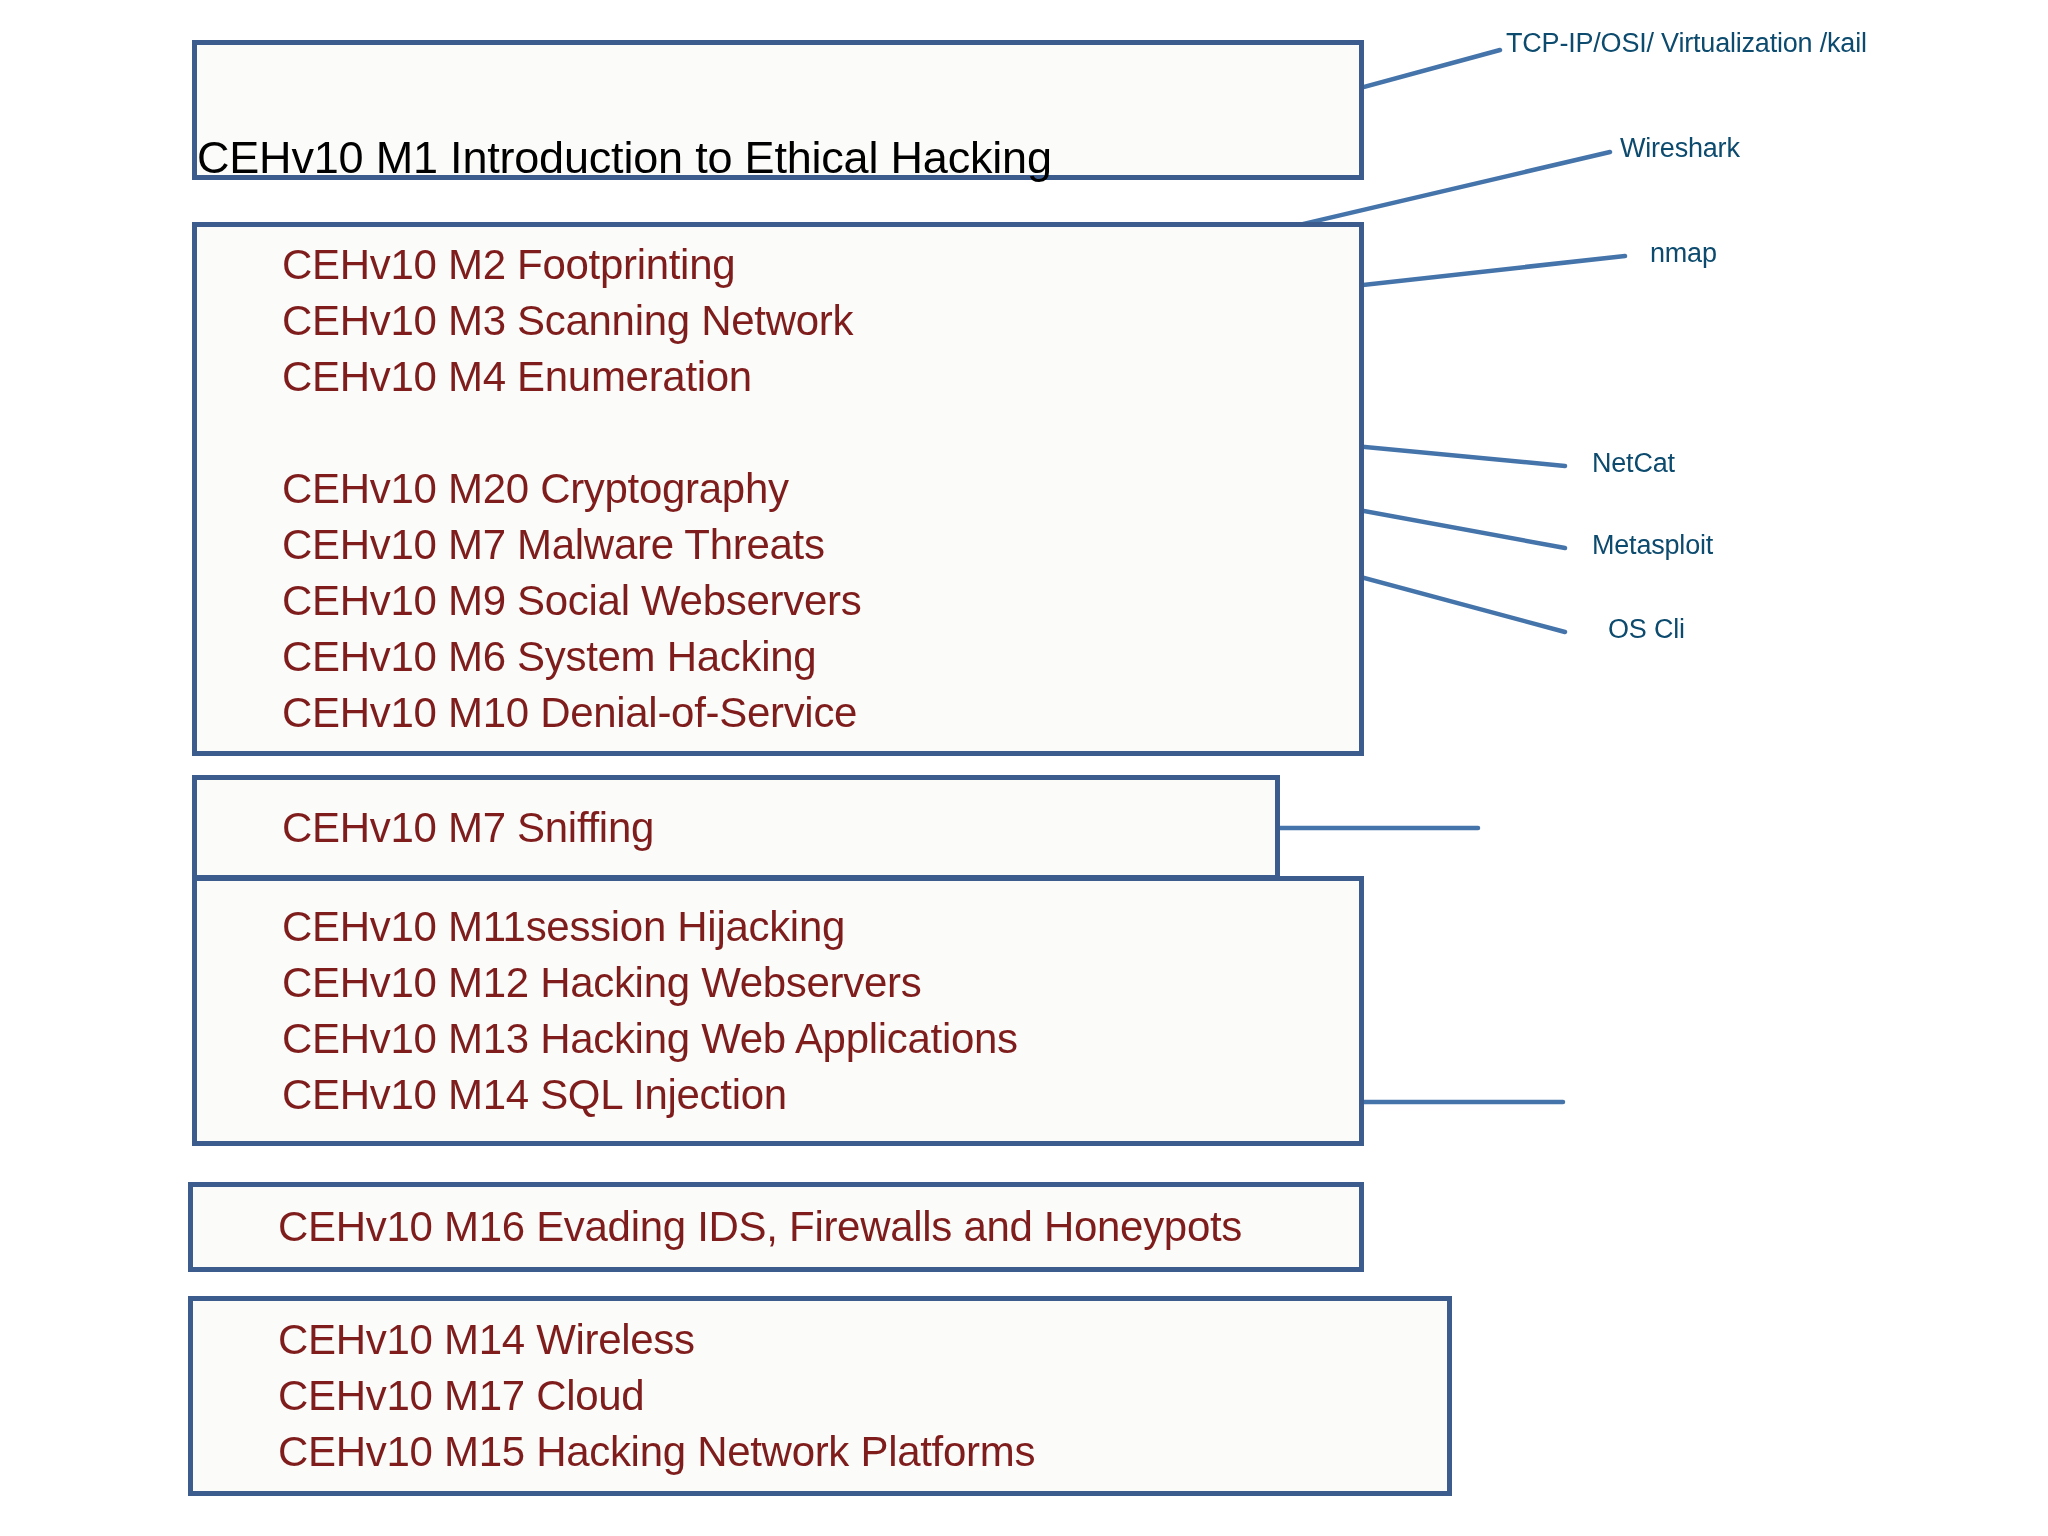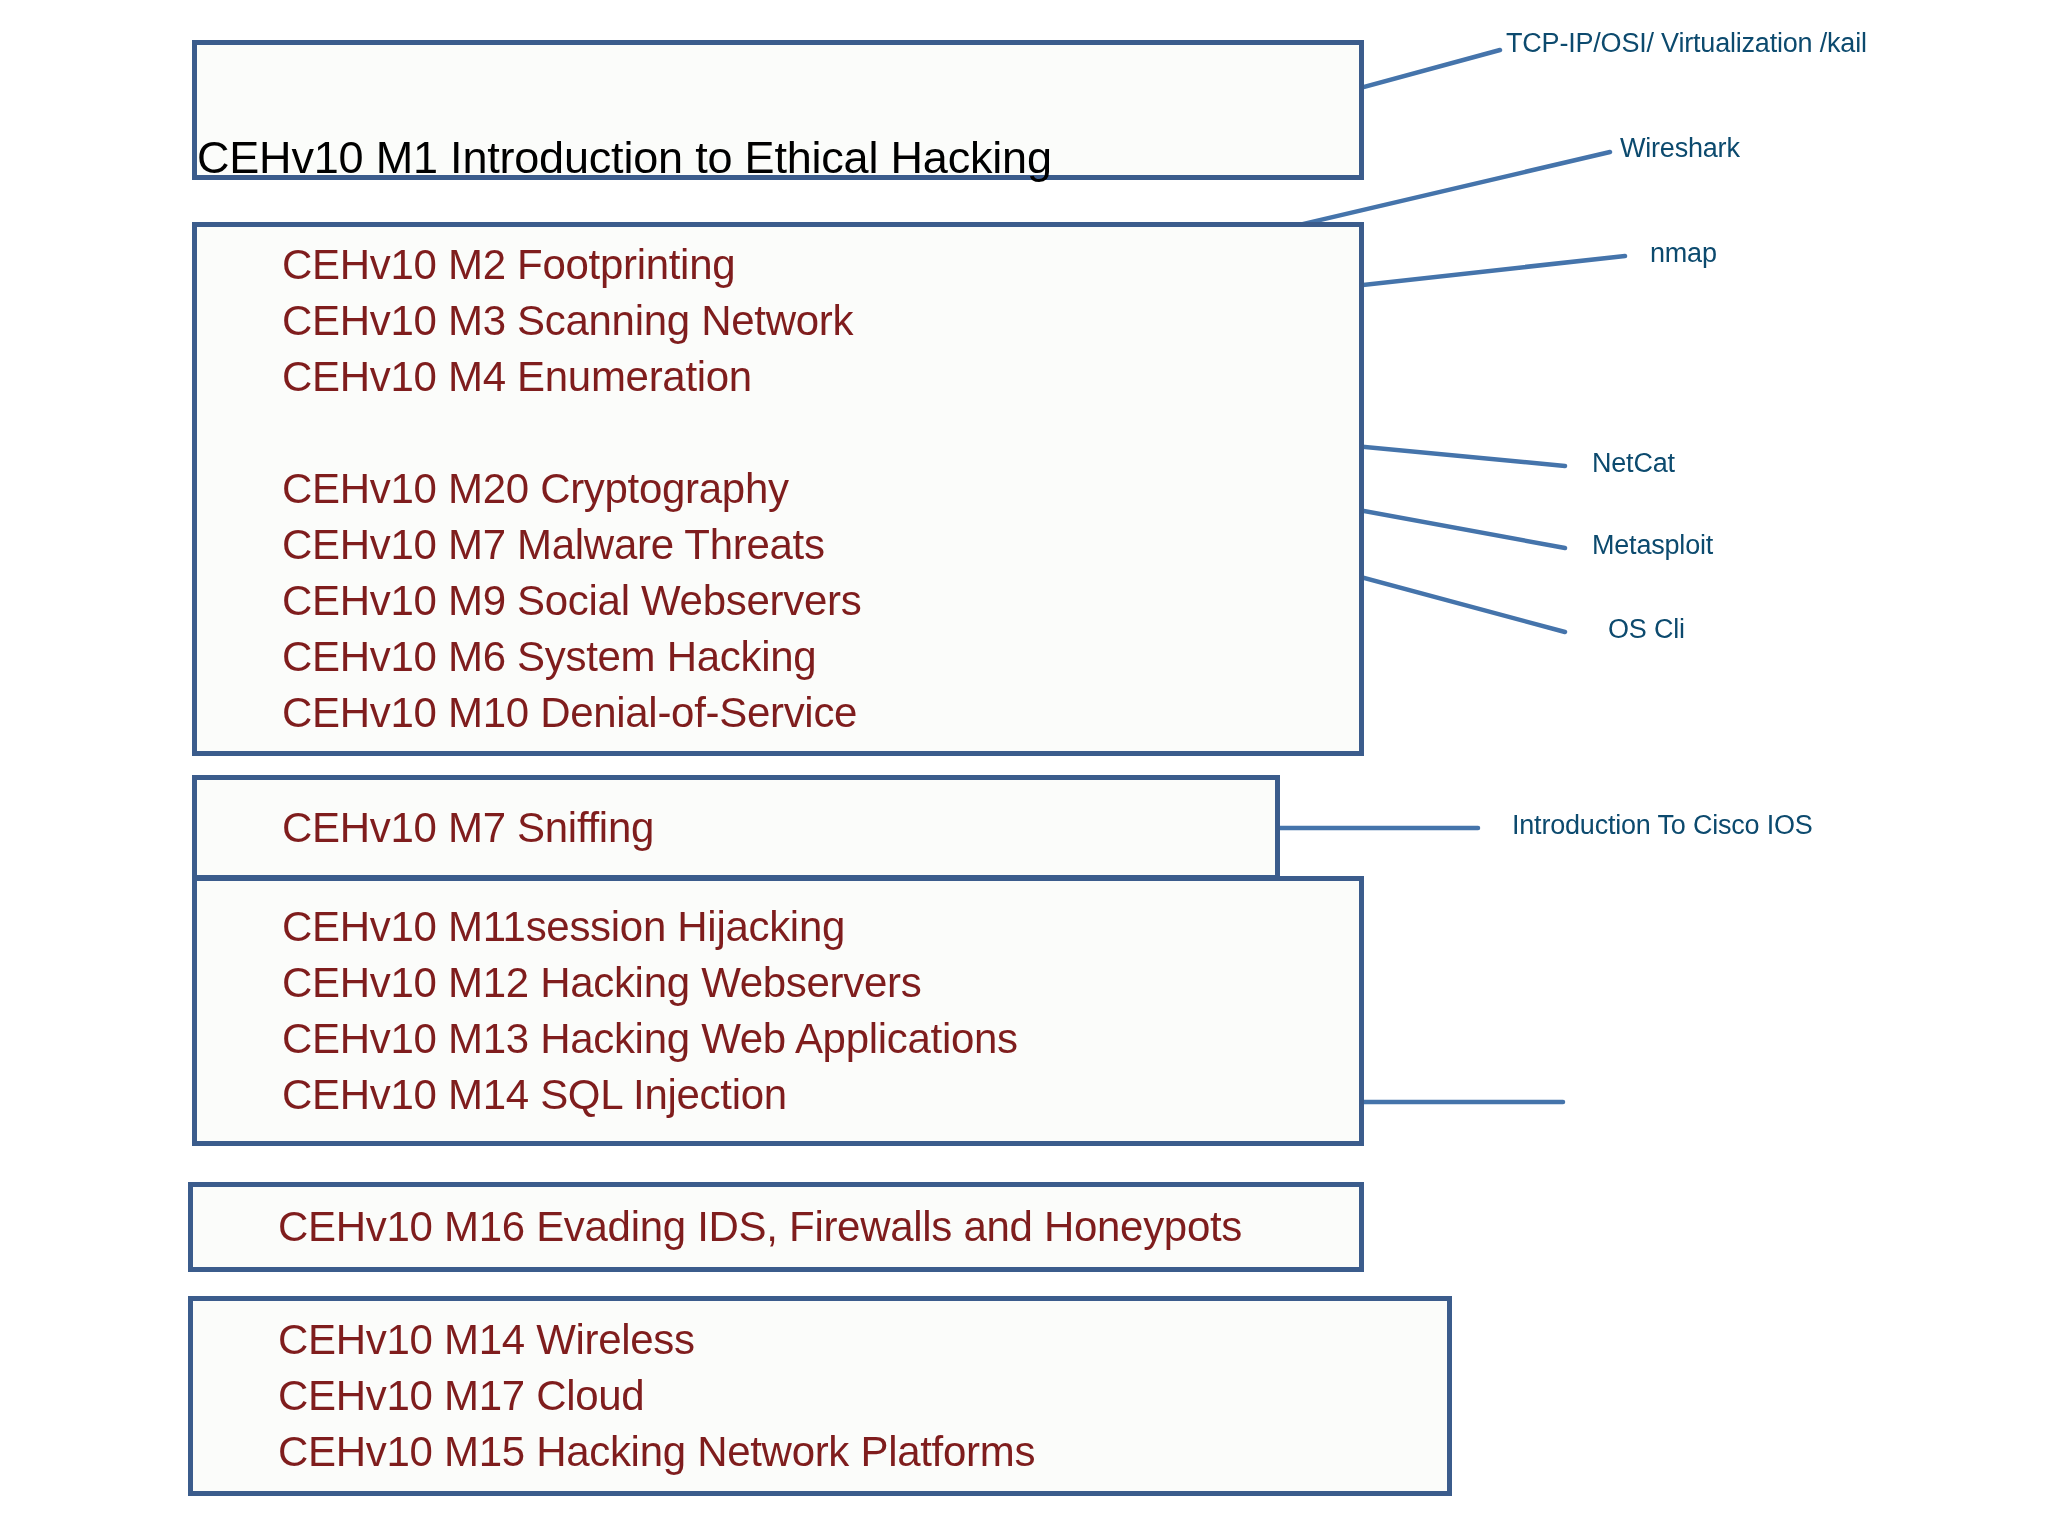--- a/index.html
+++ b/index.html
@@ -192,16 +192,15 @@
   <div class="annotation" style="left:1620px; top:135px;">Wireshark</div>
 
   <div class="annotation" style="left:1650px; top:240px;">nmap</div>
 
   <div class="annotation" style="left:1592px; top:450px;">NetCat</div>
 
   <div class="annotation" style="left:1592px; top:532px;">Metasploit</div>
 
   <div class="annotation" style="left:1608px; top:616px;">OS Cli</div>
 
-  <div class="annotation" style="left:1512px; top:812px;">Introduction To Cisco IOS</div>
 
 
 </div>
 
 </body></html>

